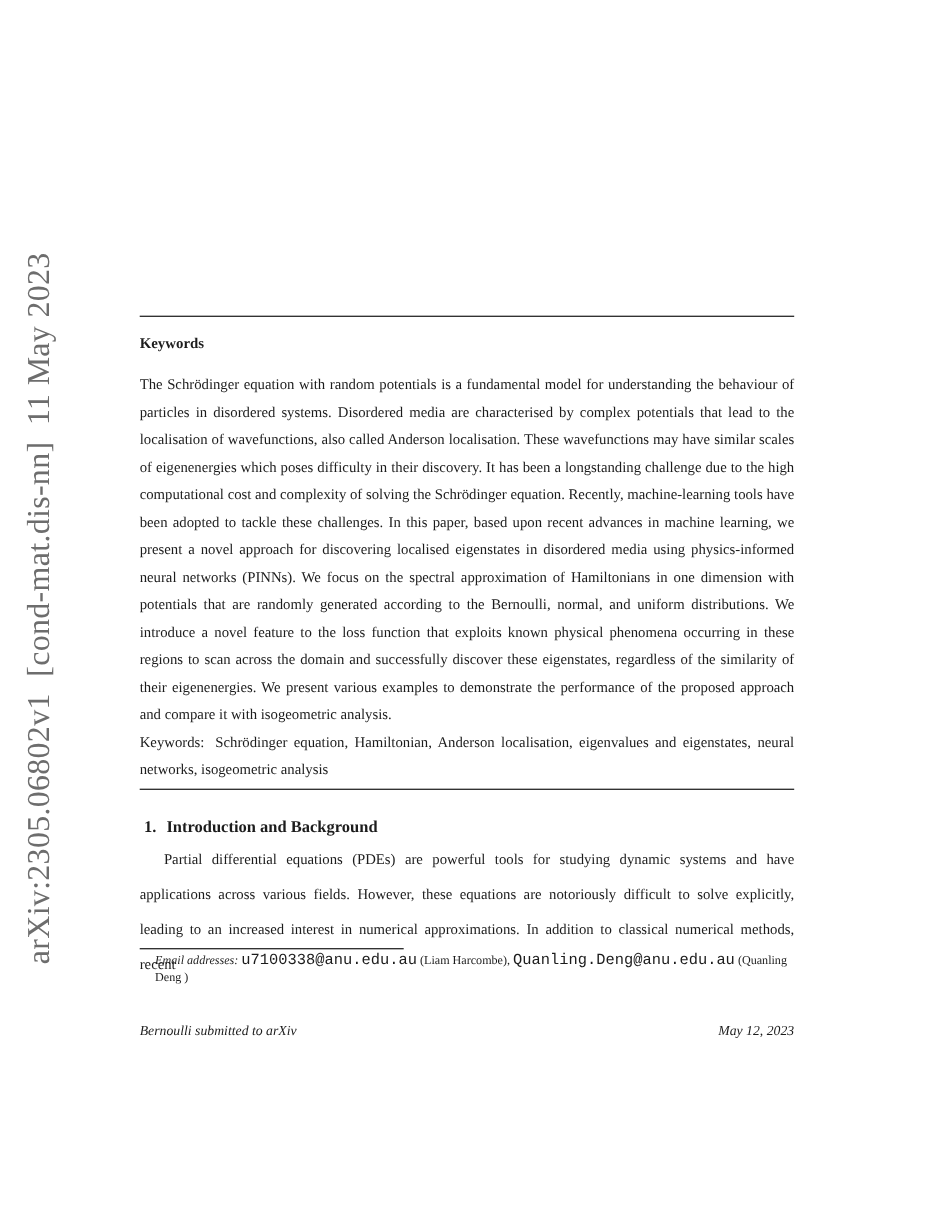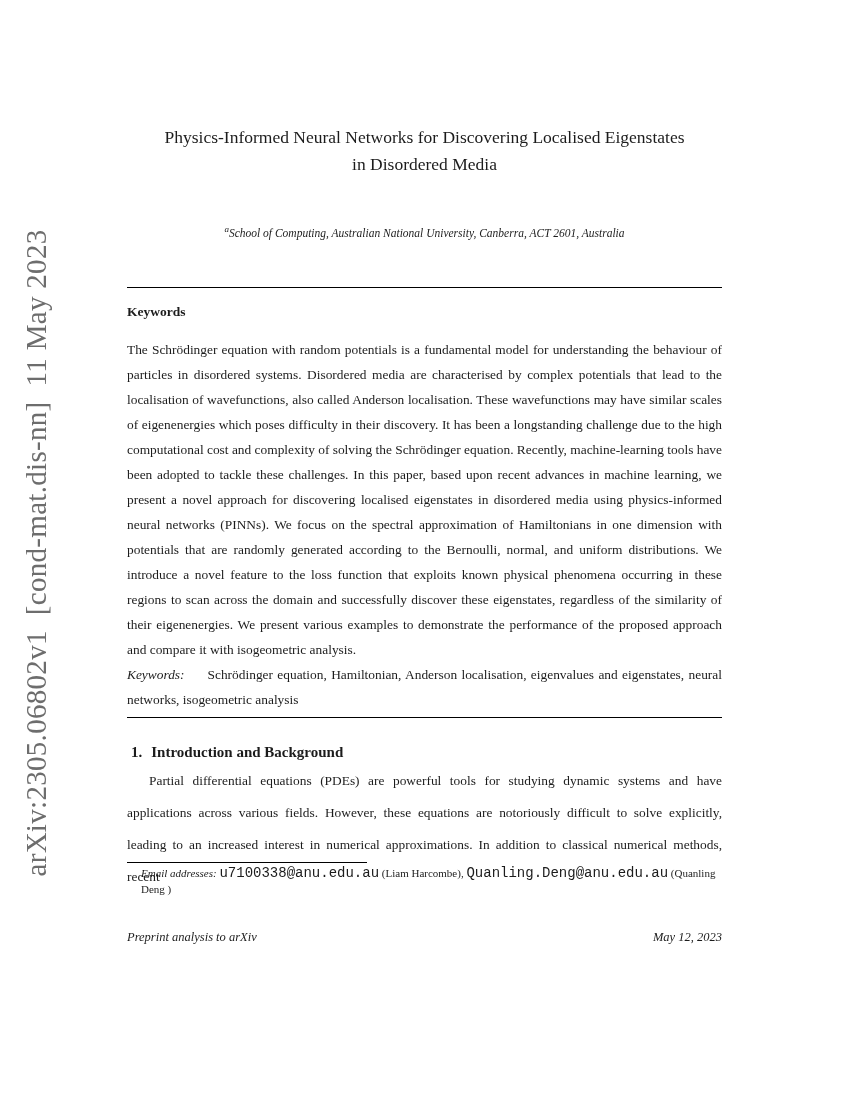--- a/index.html
+++ b/index.html
@@ -97,22 +97,21 @@
     position: absolute;
     top: 662px;
     left: 0;
     width: 595px;
     margin: 0;
     font-size: 13.4px;
     line-height: 25px;
     text-align: justify;
   }
   .keywords-label {
-    font-style: italic;
-    margin-right: 23px;
+    margin-right: 10px;
   }
   .section-heading {
     position: absolute;
     top: 740px;
     left: 0;
     margin: 4px;
     font-size: 15px;
     font-weight: bold;
   }
   .section-number { margin-right: 9px; }
@@ -162,27 +161,22 @@
 </style>
 </head>
 <body>
 
 <div class="page">
 
   <div class="arxiv-banner">arXiv:2305.06802v1  [cond-mat.dis-nn]  11 May 2023</div>
 
   <div class="content">
 
-    <h1 class="paper-title">
-        <span class="title-line">Physics-Informed Neural Networks for Discovering Localised Eigenstates</span>
-        <span class="title-line">in Disordered Media</span>
-      </h1>
-
-
-    <div class="affiliation"><sup>a</sup><span>School of Computing, Australian National University, Canberra, ACT 2601, Australia</span></div>
+
+
 
     <div class="rule-full rule-1"></div>
 
     <h2 class="abstract-heading">Keywords</h2>
 
     <p class="abstract-text">The Schrödinger equation with random potentials is a fundamental model for understanding the behaviour of particles in disordered systems. Disordered media are characterised by complex potentials that lead to the localisation of wavefunctions, also called Anderson localisation. These wavefunctions may have similar scales of eigenenergies which poses difficulty in their discovery. It has been a longstanding challenge due to the high computational cost and complexity of solving the Schrödinger equation. Recently, machine-learning tools have been adopted to tackle these challenges. In this paper, based upon recent advances in machine learning, we present a novel approach for discovering localised eigenstates in disordered media using physics-informed neural networks (PINNs). We focus on the spectral approximation of Hamiltonians in one dimension with potentials that are randomly generated according to the Bernoulli, normal, and uniform distributions. We introduce a novel feature to the loss function that exploits known physical phenomena occurring in these regions to scan across the domain and successfully discover these eigenstates, regardless of the similarity of their eigenenergies. We present various examples to demonstrate the performance of the proposed approach and compare it with isogeometric analysis.</p>
 
     <p class="keywords"><span class="keywords-label">Keywords:</span><span>Schrödinger equation, Hamiltonian, Anderson localisation, eigenvalues and eigenstates, neural networks, isogeometric analysis</span></p>
 
     <div class="rule-full rule-2"></div>
@@ -191,18 +185,18 @@
 
     <p class="intro-paragraph">Partial differential equations (PDEs) are powerful tools for studying dynamic systems and have applications across various fields. However, these equations are notoriously difficult to solve explicitly, leading to an increased interest in numerical approximations. In addition to classical numerical methods, recent</p>
 
     <div class="footnote-rule"></div>
 
     <div class="footnote">
       <div class="fn-line2"><span class="email-label">Email addresses: </span><span class="mono">u7100338@anu.edu.au</span><span> (Liam Harcombe), </span><span class="mono">Quanling.Deng@anu.edu.au</span><span> (Quanling Deng )</span></div>
     </div>
 
     <div class="page-footer">
-        <span>Preprint analysis to arXiv</span>
+        <span>Bernoulli submitted to arXiv</span>
         <span>May 12, 2023</span>
       </div>
 
   </div>
 </div>
 
 </body></html>

